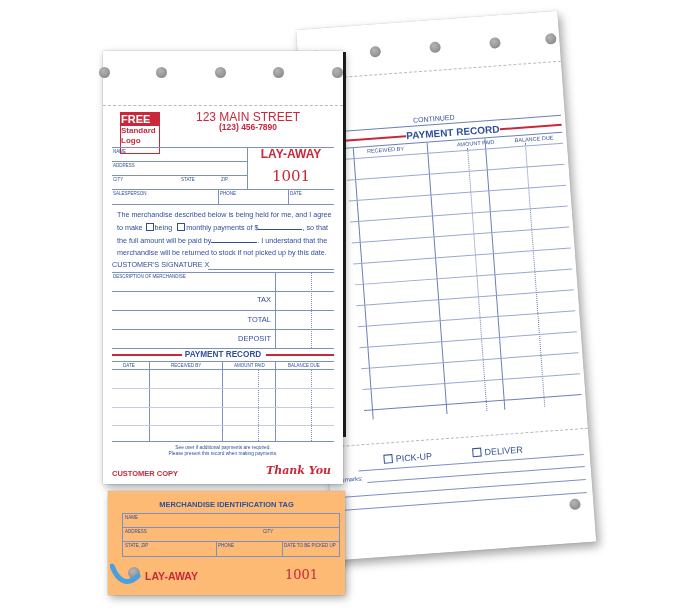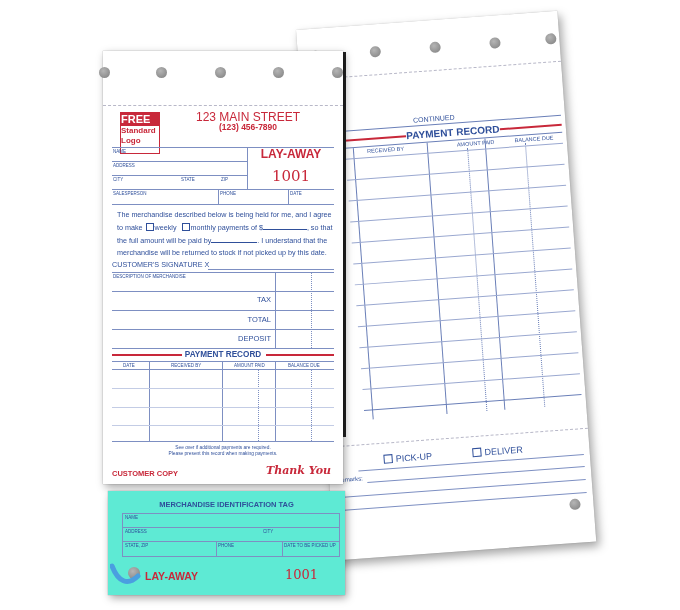--- a/index.html
+++ b/index.html
@@ -56,21 +56,21 @@
   .totlbl { position:absolute; right:72px; font-size:7.5px; color:#2f4f9a; text-align:right; }
   .pr-row { position:absolute; left:9px; width:222px; height:8px; top:300px; }
   .pr-row .rl { position:absolute; top:3px; height:2px; background:#c8283a; }
   .pr-title { position:absolute; left:0; right:0; text-align:center; top:-1px; font-size:8.2px; font-weight:bold; color:#2f4f9a; }
   .pr-hdr { position:absolute; font-size:4.5px; color:#2f4f9a; top:312px; text-transform:uppercase; }
   .note { position:absolute; left:9px; width:222px; text-align:center; font-size:4.8px; color:#2f4f9a; line-height:6px; }
   .copy { position:absolute; left:9px; top:418px; font-size:7.5px; font-weight:bold; color:#c8283a; }
   .thanks { position:absolute; right:12px; top:413px; font-family:"DejaVu Serif", serif; font-style:italic; font-weight:bold; font-size:11px; color:#c8283a; }
 
   
-  .tag { position:absolute; left:108px; top:491px; width:237px; height:104px; background:#5eead4;
+  .tag { position:absolute; left:108px; top:491px; width:237px; height:104px; background:#fdba74;
     box-shadow:2px 3px 8px rgba(0,0,0,.35), 0 0 1px rgba(0,0,0,.4); }
   .tag-title { position:absolute; left:0; right:0; top:9px; text-align:center; font-size:7.5px; font-weight:bold; color:#2f4f9a; }
   .tag-box { position:absolute; left:14px; top:22px; width:216px; height:42px; border:1px solid #7d8fc2; }
   .tag-hole { position:absolute; left:20px; top:76px; width:12px; height:12px; border-radius:50%;
     background:radial-gradient(circle at 40% 35%, #b5b5b5, #7e7e7e); }
   .tag-lay { position:absolute; left:37px; top:79px; font-size:10.5px; font-weight:bold; color:#c8283a; }
   .tag-num { position:absolute; left:177px; top:76px; font-family:"DejaVu Serif", serif; font-size:13px; color:#c8283a; }
   .string { position:absolute; left:110px; top:560px; width:38px; height:28px; }
 </style>
 </head>
@@ -163,21 +163,21 @@
   <span class="lbl" style="left:10px;top:140px">SALESPERSON</span>
   <div class="vline" style="left:115px;top:138px;height:15px"></div>
   <span class="lbl" style="left:117px;top:140px">PHONE</span>
   <div class="vline" style="left:185px;top:138px;height:15px"></div>
   <span class="lbl" style="left:187px;top:140px">DATE</span>
   <div class="hline" style="left:9px;width:222px;top:153px"></div>
 
   <div class="para">
     <span>The merchandise described below is being held for me, and I agree</span><br>
     <span>to make</span>
-    <span class="box"></span><span>weekly</span>
+    <span class="box"></span><span>being</span>
     &nbsp;<span class="box"></span><span>monthly payments of $</span><span class="blank" style="width:44px"></span><span>, so that</span><br>
     <span>the full amount will be paid by</span><span class="blank" style="width:46px"></span><span>. I understand that the</span><br>
     <span>merchandise will be returned to stock if not picked up by this date.</span>
   </div>
   <div class="sig">CUSTOMER'S SIGNATURE X</div>
   <div class="hline" style="left:105px;width:126px;top:218px"></div>
 
   <div class="hline" style="left:9px;width:222px;top:221px"></div>
   <span class="lbl" style="left:10px;top:223px">DESCRIPTION OF MERCHANDISE</span>
   <div class="vline" style="left:172px;top:221px;height:76px"></div>

